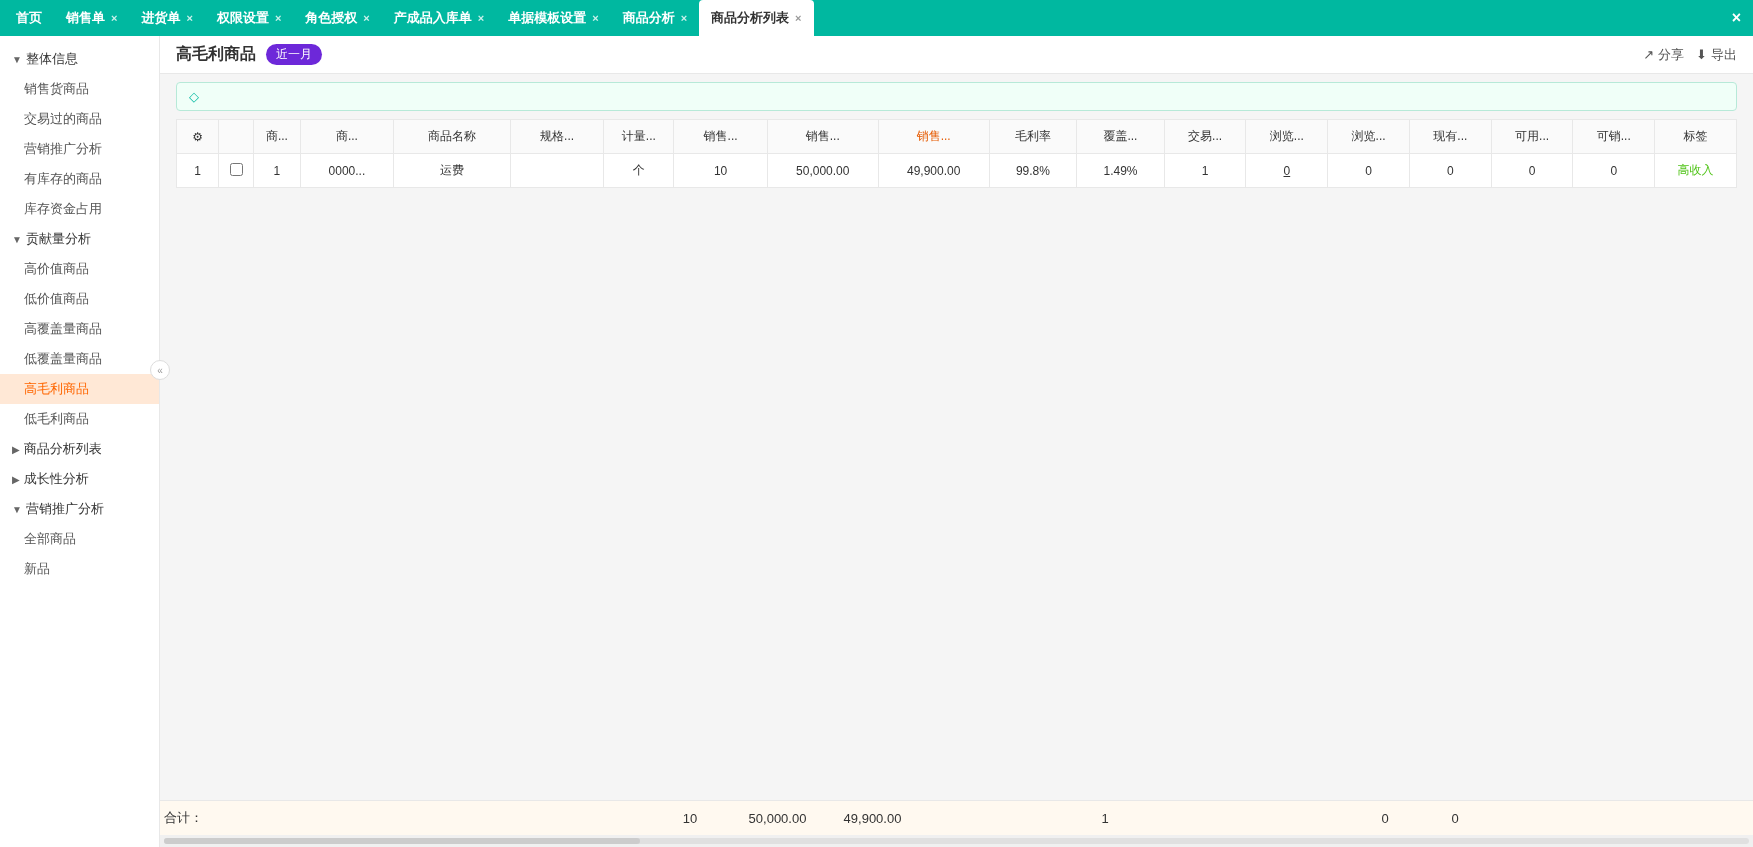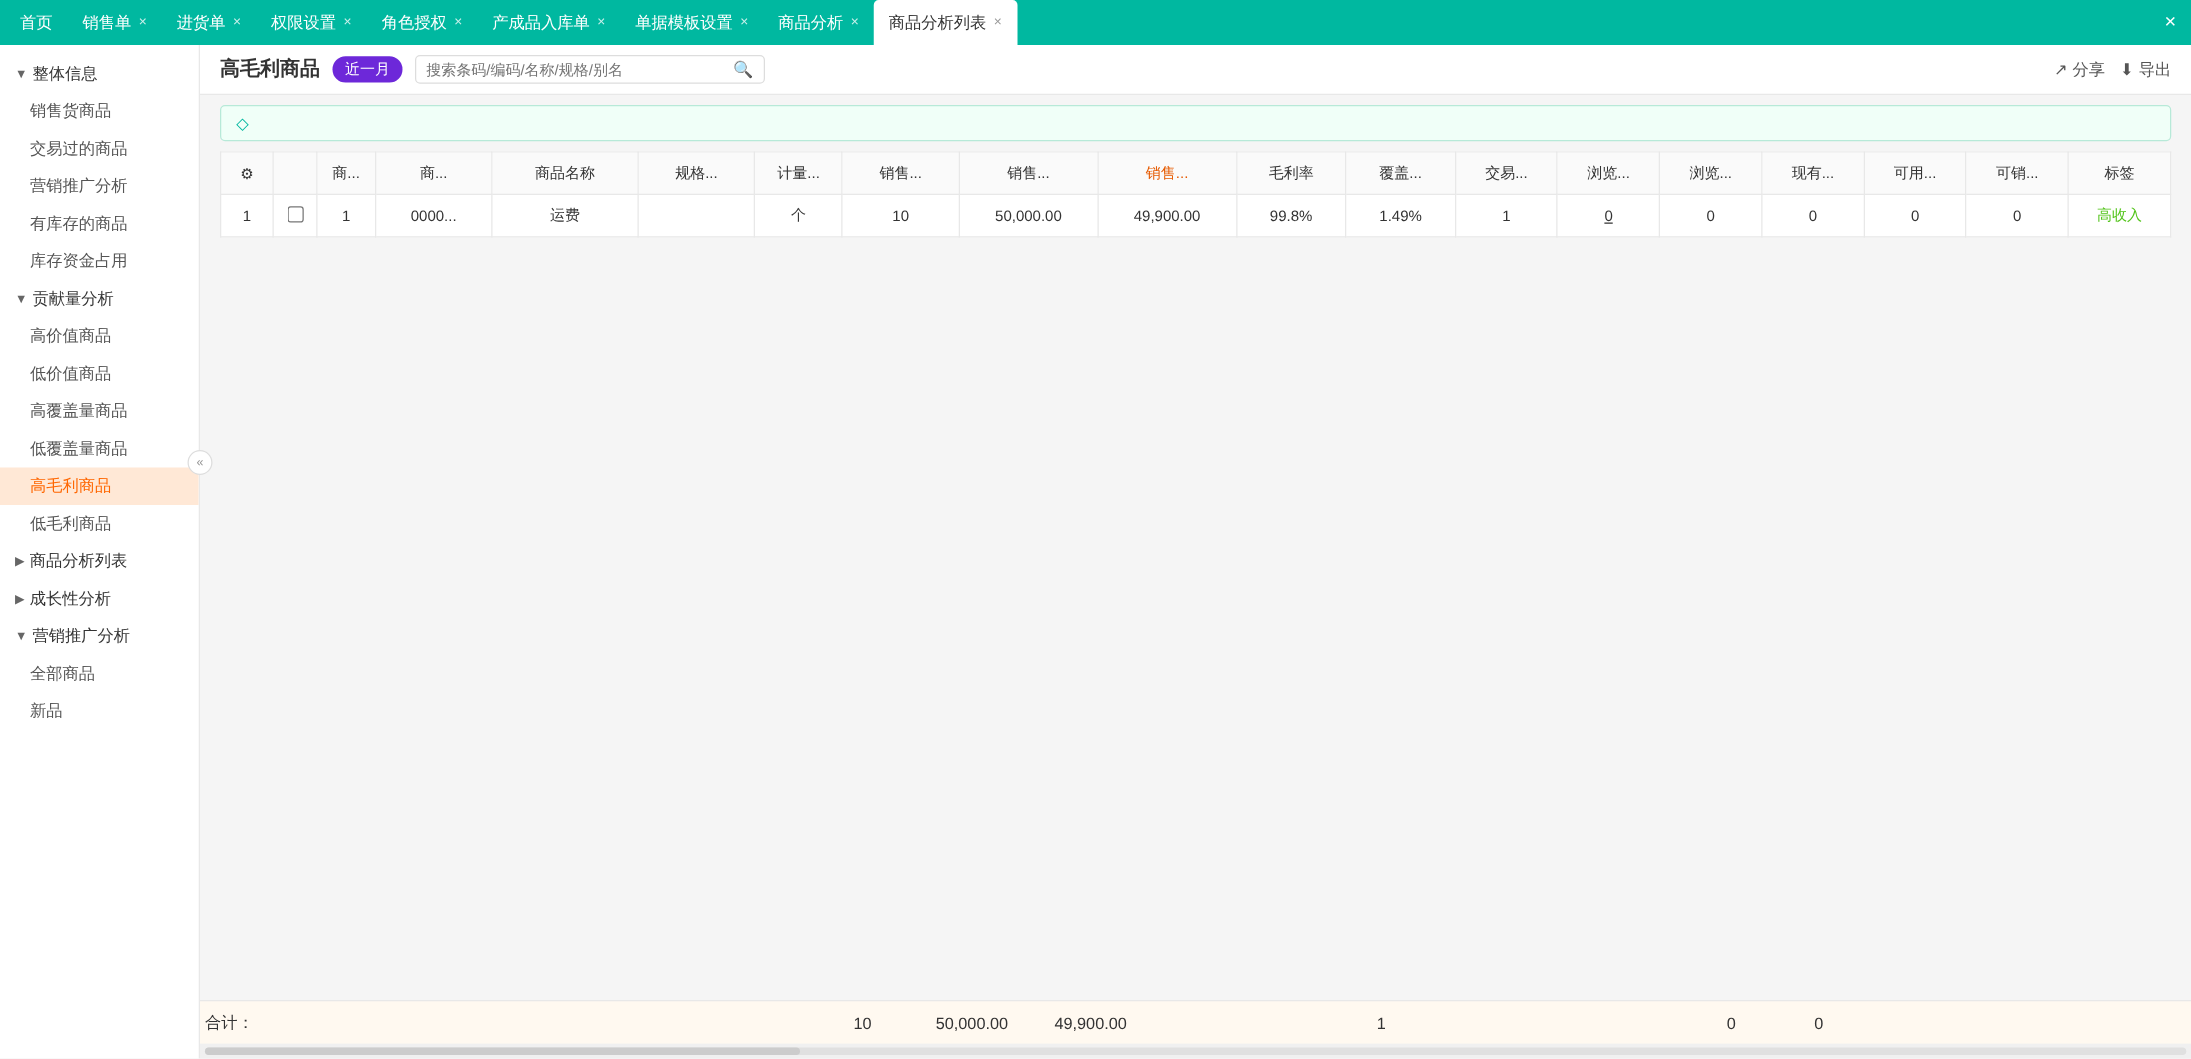--- a/index.html
+++ b/index.html
@@ -6,20 +6,21 @@
     body { background: #f5f5f5; overflow: hidden; height: 847px; display: flex; flex-direction: column; }
 
     
     .top-nav {
       background: #00b8a0;
       display: flex;
       align-items: center;
       height: 36px;
       padding: 0 4px;
       flex-shrink: 0;
+      font-weight: bold;
     }
     .nav-tab {
       display: flex;
       align-items: center;
       padding: 0 12px;
       height: 36px;
       color: #fff;
       cursor: pointer;
       font-size: 13px;
       white-space: nowrap;
@@ -362,24 +363,20 @@
       <div class="sidebar-item">新品</div>
     </div>
     <div class="collapse-trigger">«</div>
   </div>
 
   <div class="content-area">
 
     <div class="content-header">
       <span class="page-title-text">高毛利商品</span>
       <button class="filter-btn">近一月</button>
-      <div class="search-box">
-        <input type="text" placeholder="搜索条码/编码/名称/规格/别名" style="">
-        <span>🔍</span>
-      </div>
       <div class="header-right">
         <div class="header-btn">
           <span>↗</span>
           <span>分享</span>
         </div>
         <div class="header-btn">
           <span>⬇</span>
           <span>导出</span>
         </div>
       </div>

